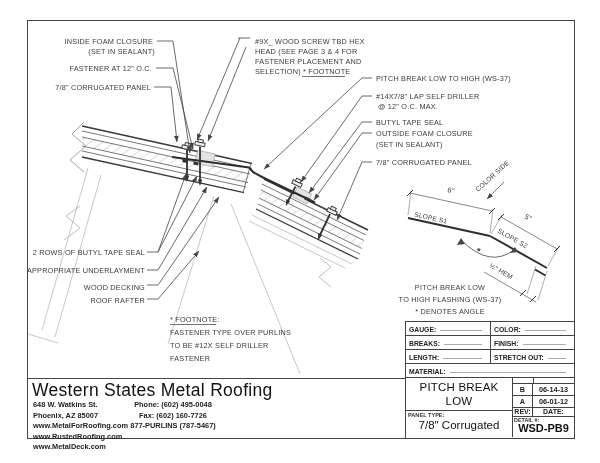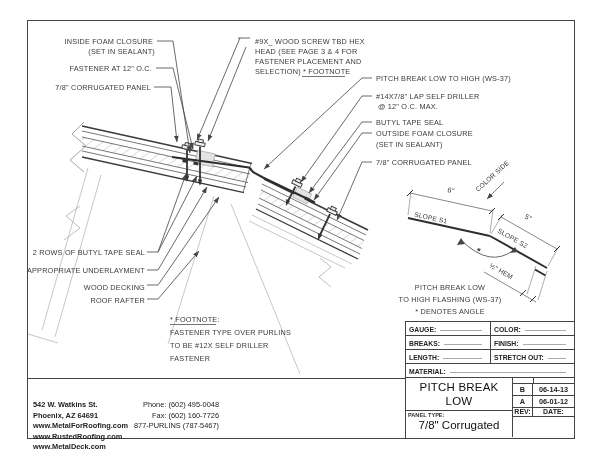--- a/index.html
+++ b/index.html
@@ -11,21 +11,21 @@
   .t7{font-size:7.3px;}
   .t65{font-size:6.6px;}
   .t9{font-size:9.5px;font-weight:bold;}
   .end{text-anchor:end;}
   .mid{text-anchor:middle;}
 
   
   .company{left:27px;top:378px;width:378px;height:61px;border-top:1px solid #444;box-sizing:border-box;}
   .co-name{position:absolute;left:5px;top:1px;font-size:17.5px;letter-spacing:.3px;color:#111;}
   .co-col1{position:absolute;left:6px;top:21px;font-size:7.4px;font-weight:bold;color:#222;line-height:10.6px;}
-  .co-col2{position:absolute;left:100px;top:21px;width:92px;text-align:right;font-size:7.4px;font-weight:normal;color:#222;line-height:10.6px;}
+  .co-col2{position:absolute;left:100px;top:21px;width:92px;text-align:center;font-size:7.4px;font-weight:bold;color:#222;line-height:10.6px;}
 
   
   .tblock{left:405px;top:321px;width:170px;height:118px;border:1px solid #444;box-sizing:border-box;background:#fff;}
   .specrow{display:flex;height:14px;border-bottom:1px solid #444;box-sizing:border-box;}
   .cell{display:flex;align-items:flex-end;padding:0 0 2px 3px;box-sizing:border-box;}
   .c1{width:85px;border-right:1px solid #444;}
   .c2{flex:1;}
   .lbl{font-size:6.8px;font-weight:bold;color:#222;white-space:nowrap;}
   .fill-line{flex:1;border-bottom:1px solid #aaa;margin:0 8px 2px 4px;height:1px;}
   .bottomsec{display:flex;height:59px;}
@@ -258,23 +258,24 @@
       <text class="t65" transform="translate(489,267) rotate(29.5)">½" HEM</text>
       <text class="t9" x="477" y="254">*</text>
 
       <text class="t7 mid" x="450" y="290">PITCH BREAK LOW</text>
       <text class="t7 mid" x="450" y="302">TO HIGH FLASHING (WS-37)</text>
       <text class="t7 mid" x="450" y="314">* DENOTES ANGLE</text>
     </g>
   </svg>
 
   <div class="abs company">
+    <div class="co-name">Western States Metal Roofing</div>
     <div class="co-col1">
-      <div>542 W. Watkins St.</div>
-      <div>Phoenix, AZ 64691</div>
+      <div>648 W. Watkins St.</div>
+      <div>Phoenix, AZ 85007</div>
       <div>www.MetalForRoofing.com</div>
       <div>www.RustedRoofing.com</div>
       <div>www.MetalDeck.com</div>
     </div>
     <div class="co-col2">
       <div>Phone: (602) 495-0048</div>
       <div>Fax: (602) 160-7726</div>
       <div>877-PURLINS (787-5467)</div>
     </div>
   </div>
@@ -335,17 +336,21 @@
           <div class="rc2 rtx">06-14-13</div>
         </div>
         <div class="revrow">
           <div class="rc1 rtx">A</div>
           <div class="rc2 rtx">06-01-12</div>
         </div>
         <div class="revrow small">
           <div class="rc1 rtx2">REV:</div>
           <div class="rc2 rtx2">DATE:</div>
         </div>
+        <div class="detailcell">
+          <div class="det-lbl">DETAIL #:</div>
+          <div class="det-val">WSD-PB9</div>
+        </div>
       </div>
     </div>
   </div>
 
 </div>
 
 </body></html>

